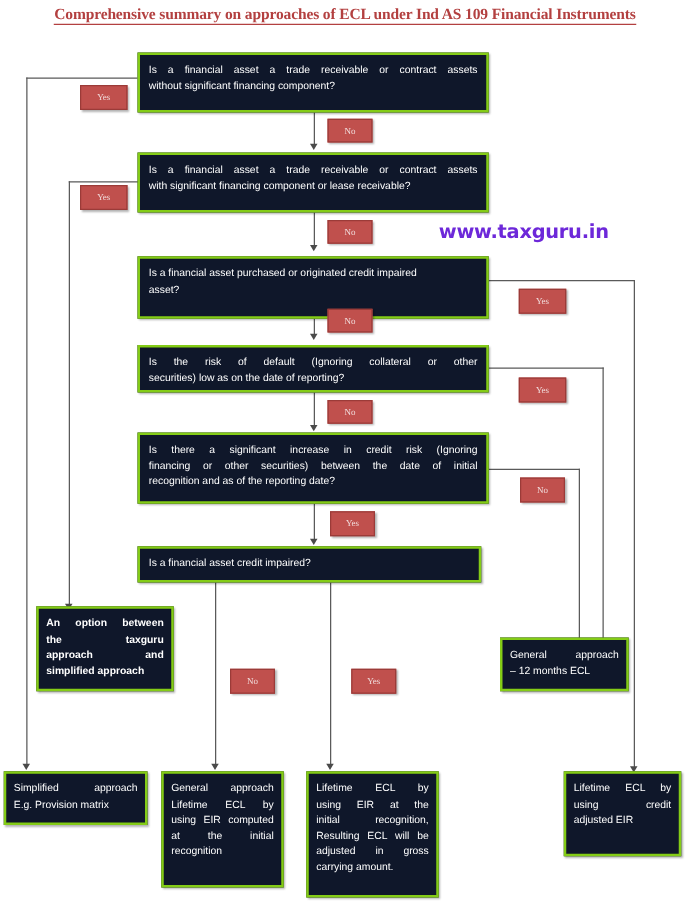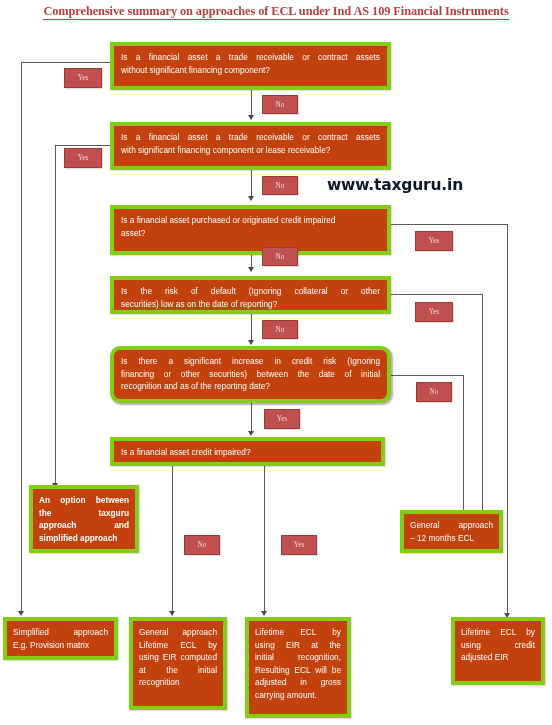--- a/index.html
+++ b/index.html
@@ -22,22 +22,22 @@
     color:#b34040;
     letter-spacing:-0.1px;
   }
   .title span{
     border-bottom:1.5px solid #b34040;
     padding-bottom:1px;
   }
 
   .box{
     position:absolute;
-    background:#c2410c;
-    border:4px solid #84cc16;
+    background:#0f172a;
+    border:2px solid #84cc16;
     box-sizing:border-box;
     color:#ffffff;
     font-size:8.3px;
     line-height:12.6px;
     text-align:justify;
     padding:5px 7px 3px 7px;
     box-shadow:1.2px 1.2px 1.6px rgba(0,0,0,0.30);
   }
   .box .ln{display:block;}
   .box.j .ln{
@@ -53,25 +53,26 @@
     box-sizing:border-box;
     color:#f0dada;
     font-family:"Liberation Serif", serif;
     font-size:7.2px;
     display:flex;align-items:center;justify-content:center;
     box-shadow:1.2px 1.2px 1.6px rgba(0,0,0,0.30);
   }
 
   .wm{
     position:absolute;
-    color:#0f172a;
+    color:#6d28d9;
     font-weight:bold;
     font-size:15.5px;
     letter-spacing:-0.2px;
     font-family:"DejaVu Sans", sans-serif;
+    margin-left:24px;
   }
 
   .ln-h,.ln-v{position:absolute;background:#5a5a5a;}
   .ln-h{height:1px;}
   .ln-v{width:1px;}
 
   .arrow{
     position:absolute;
     width:0;height:0;
     border-left:3.4px solid transparent;
@@ -142,21 +143,21 @@
   <div class="box" style="left:110px;top:205px;width:281px;height:50px;">
     <span class="ln">Is a financial asset purchased or originated credit impaired</span>
     <span class="ln last">asset?</span>
   </div>
 
   <div class="box j" style="left:110px;top:276px;width:281px;height:38px;">
     <span class="ln">Is the risk of default (Ignoring collateral or other</span>
     <span class="ln last">securities) low as on the date of reporting?</span>
   </div>
 
-  <div class="box j" style="left:110px;top:346px;width:281px;height:57px;border-radius:10px;">
+  <div class="box j" style="left:110px;top:346px;width:281px;height:57px;">
     <span class="ln">Is there a significant increase in credit risk (Ignoring</span>
     <span class="ln">financing or other securities) between the date of initial</span>
     <span class="ln last">recognition and as of the reporting date?</span>
   </div>
 
   <div class="box" style="left:110px;top:437px;width:275px;height:29px;">
     <span class="ln last">Is a financial asset credit impaired?</span>
   </div>
 
   <div class="label" style="left:64px;top:68px;width:38px;height:20px;">Yes</div>

